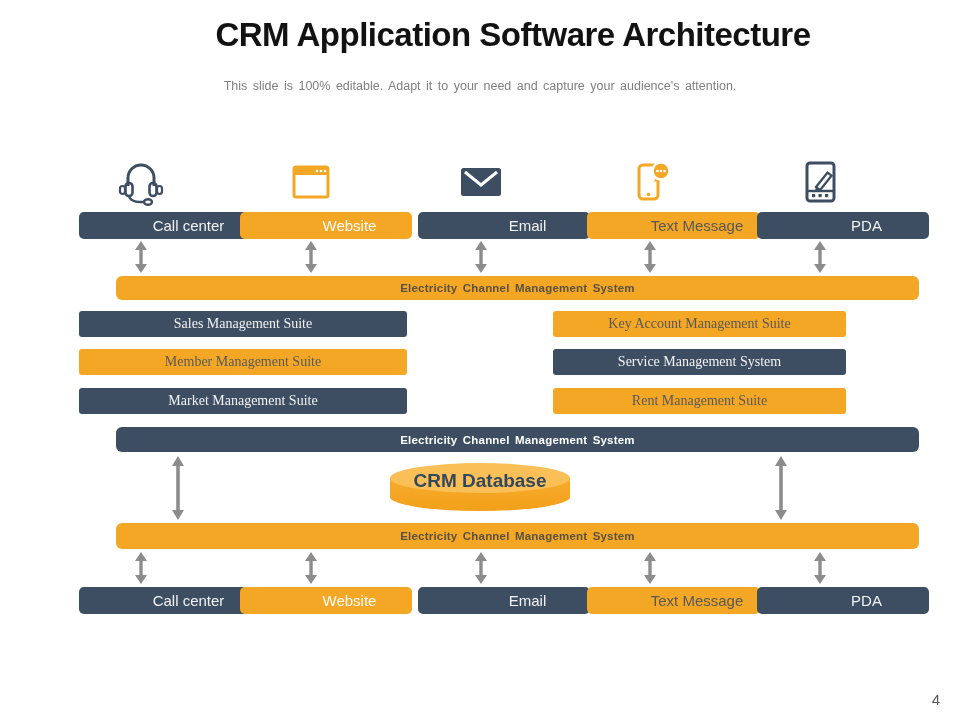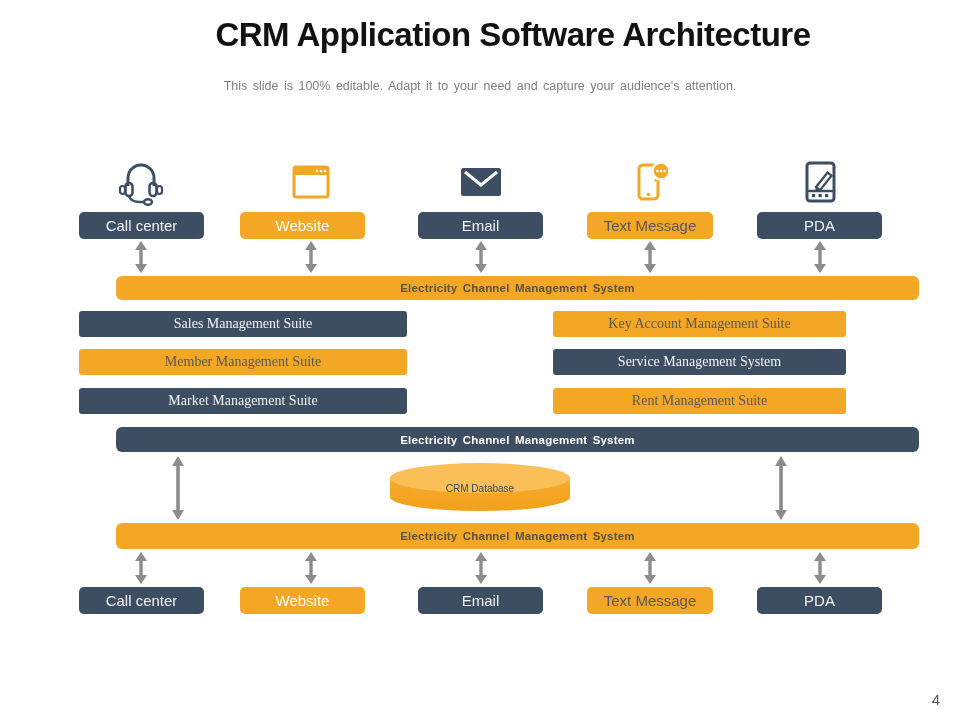--- a/index.html
+++ b/index.html
@@ -14,21 +14,21 @@
   .subtitle {
     position:absolute; top:79px; left:0; width:100%; text-align:center;
     font-size:12.5px; color:#7f7f7f; word-spacing:2px;
   }
   .icon { position:absolute; top:158px; width:48px; height:48px; }
   .i1{left:117px;} .i2{left:287px;} .i3{left:457px;} .i4{left:626px;} .i5{left:796px;}
 
   .badge {
     position:absolute; height:27px; border-radius:5px;
     display:flex; align-items:center; justify-content:center;
-    font-size:15px; line-height:1;
+    font-size:15px; line-height:1;padding-left:47px;
   }
   .row-top .badge { top:212px; }
   .row-bottom .badge { top:587px; }
   .b1{left:79px;width:125px;} .b2{left:240px;width:125px;} .b3{left:418px;width:125px;}
   .b4{left:587px;width:126px;} .b5{left:757px;width:125px;}
   .navy { background:#3d4e63; color:#f2f2f2; }
   .orange-white { background:#f4a724; color:#fcfcfc; }
   .orange-dark { background:#f4a724; color:#595959; }
 
   .arrow { position:absolute; }
@@ -48,22 +48,22 @@
   .suite {
     position:absolute; height:26px; border-radius:3px;
     display:flex; align-items:center; justify-content:center; font-size:14px;font-family:Liberation Serif, serif;
   }
   .s-left { left:79px; width:328px; }
   .s-right { left:553px; width:293px; }
   .sr1{top:311px;} .sr2{top:349px;} .sr3{top:388px;}
 
   .cylinder { position:absolute; left:388px; top:461px; width:184px; height:53px; }
   .cyl-label {
-    position:absolute; top:22px; left:0; width:100%; text-align:center;
-    font-weight:400; font-size:10px; color:#33475e;
+    position:absolute; top:9px; left:0; width:100%; text-align:center;
+    font-weight:700; font-size:19px; color:#33475e;
   }
   .page-num { position:absolute; right:20px; bottom:12px; font-size:15px; color:#595959; }
 </style>
 </head>
 <body>
 
 <div class="slide">
 
   <div class="title">CRM Application Software Architecture</div>
   <div class="subtitle">This slide is 100% editable. Adapt it to your need and capture your audience's attention.</div>

